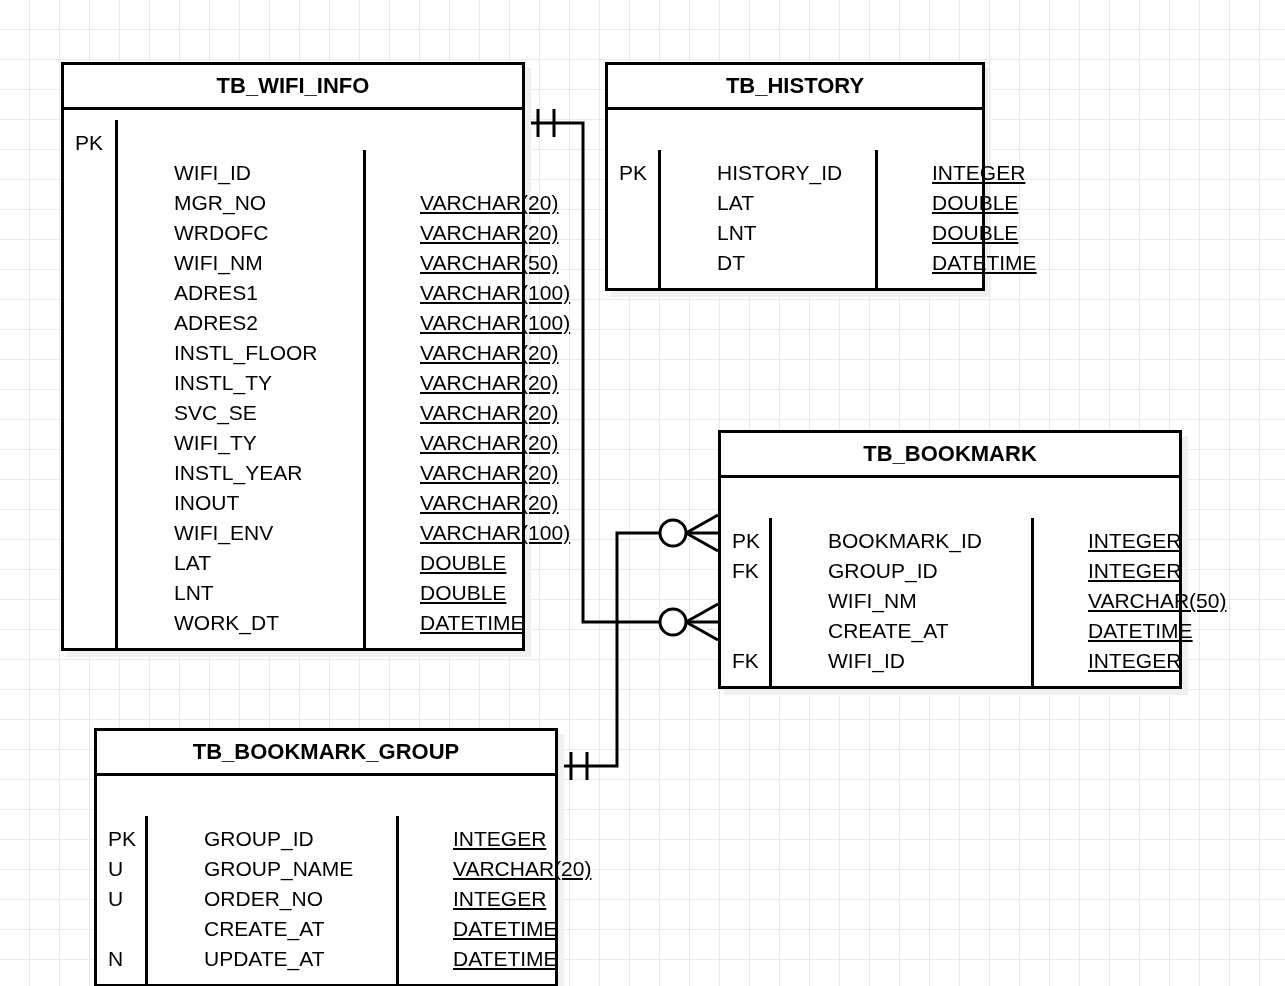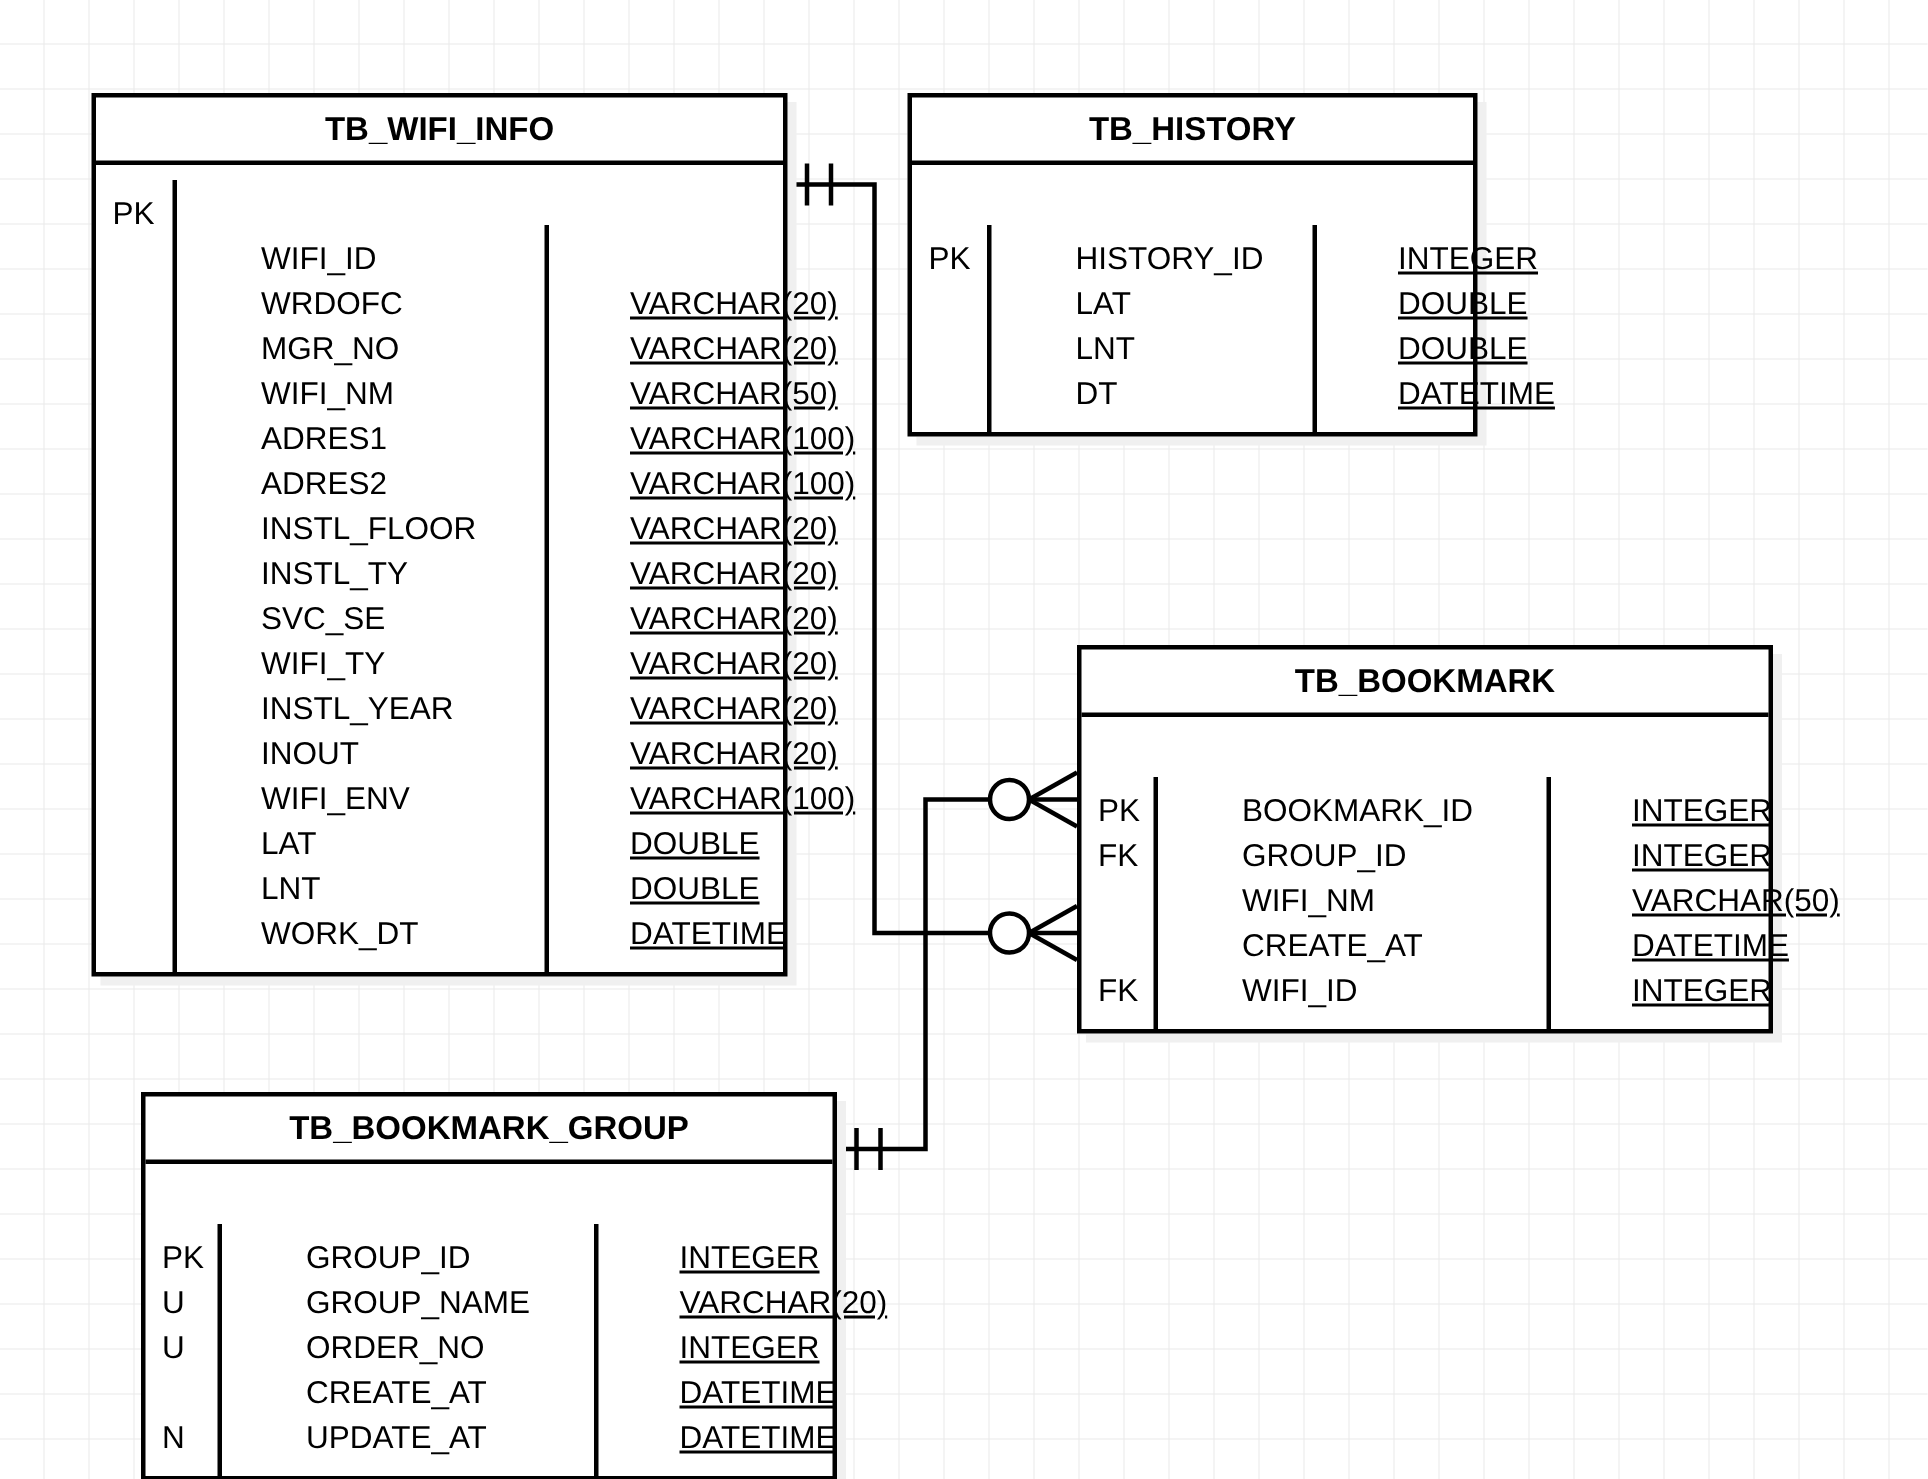--- a/index.html
+++ b/index.html
@@ -176,22 +176,22 @@
         <div class="cell"></div>
         <div class="cell"></div>
         <div class="cell"></div>
         <div class="cell"></div>
         <div class="cell"></div>
         <div class="cell"></div>
         <div class="cell"></div>
       </div>
       <div class="col-name">
         <div class="cell">WIFI_ID</div>
+        <div class="cell">MGR_NO</div>
         <div class="cell">WRDOFC</div>
-        <div class="cell">MGR_NO</div>
         <div class="cell">WIFI_NM</div>
         <div class="cell">ADRES1</div>
         <div class="cell">ADRES2</div>
         <div class="cell">INSTL_FLOOR</div>
         <div class="cell">INSTL_TY</div>
         <div class="cell">SVC_SE</div>
         <div class="cell">WIFI_TY</div>
         <div class="cell">INSTL_YEAR</div>
         <div class="cell">INOUT</div>
         <div class="cell">WIFI_ENV</div>

